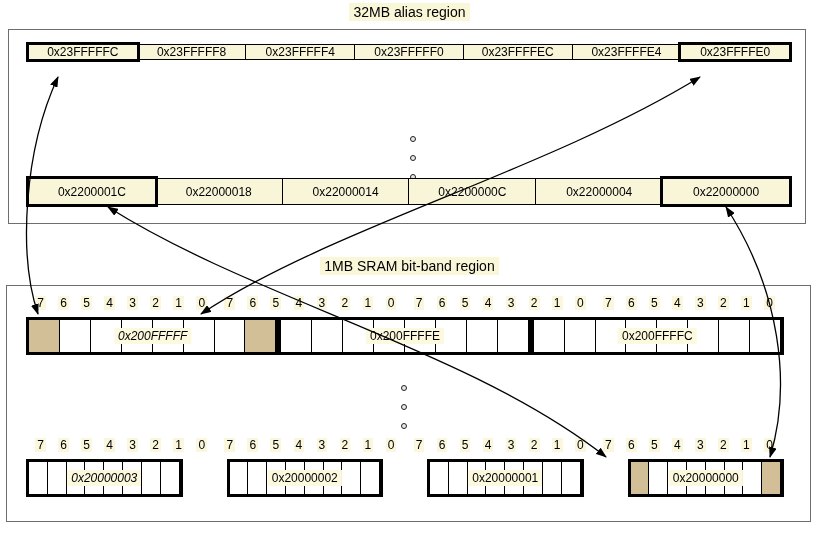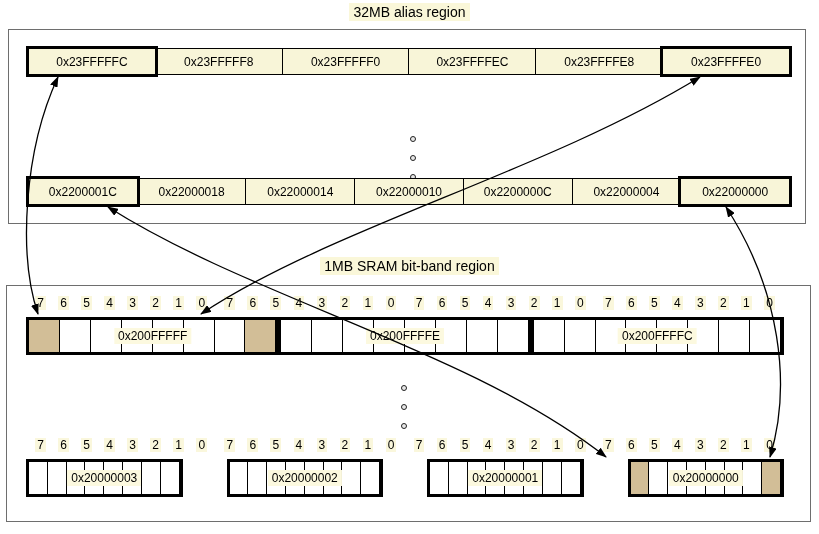--- a/index.html
+++ b/index.html
@@ -6,37 +6,37 @@
   .stage{position:relative;width:819px;height:534px;background:#fff;
          font-family:"Liberation Sans",sans-serif;color:#000;overflow:hidden;}
   .title{position:absolute;left:0;width:100%;text-align:center;font-size:14px;}
   .title1{top:4px;}
   .title2{top:258px;text-align:center;}
   .hl{background:#FAF7D9;padding:1px 4px;}
   .region-box{position:absolute;border:1px solid #6e6e6e;background:#fff;}
   .alias-box{left:8px;top:29px;width:796px;height:193px;}
   .sram-box{left:6px;top:285px;width:803px;height:235px;}
   .addr-row{position:absolute;left:19px;right:15px;height:27px;display:flex;}
-  .addr-row-1{top:18px;}
+  .addr-row-1{top:8px;align-items:center;}
   .addr-row-2{top:148px;}
   .addr-cell{flex:1;background:#F8F5D8;border:1px solid #000;margin-left:-1px;
              display:flex;align-items:center;justify-content:center;font-size:12px;}
   .addr-cell:first-child{margin-left:0;}
   .addr-cell.thick{box-shadow:0 0 0 2px #000;z-index:1;}
   .dots{position:absolute;width:6px;display:flex;flex-direction:column;gap:13px;align-items:center;}
   .dots-alias{left:401px;top:106px;}
   .dots-sram{left:401px;top:385px;}
   .dot{width:4px;height:4px;border:1px solid #222;border-radius:50%;background:#e8e8e8;}
   .bitnum-row,.byte-row{position:absolute;left:26px;width:758px;display:flex;}
   .bitnum-row-1{top:295px;height:16px;}
   .bitnum-row-2{top:437px;height:16px;}
   .byte-row-1{top:317px;height:38px;}
   .byte-row-2{top:459px;height:38px;gap:45px;}
   .byte-group{flex:1;border:3px solid #000;display:flex;position:relative;background:#fff;margin-left:-1px;}
-  .byte-group:first-child{margin-left:0;}
+  .byte-group:first-child{margin-left:0;font-style:italic;}
   .num-group{flex:1;border:3px solid transparent;display:flex;margin-left:-1px;}
   .num-group:first-child{margin-left:0;}
   .bit-cell{flex:1;border-right:1px solid #000;background:#fff;}
   .bit-cell:last-child{border-right:none;}
   .bit-cell.tan{background:#D2BE97;}
   .num-cell{flex:1;display:flex;align-items:center;justify-content:center;font-size:12px;}
   .num-cell span{background:#FAF7DC;padding:0 2px;line-height:14px;}
   .byte-label{position:absolute;left:50%;top:50%;transform:translate(-50%,-50%);
               background:#FCF9DF;font-size:12px;line-height:16px;padding:0 4px;
               white-space:nowrap;z-index:2;}
@@ -48,35 +48,35 @@
 <div class="stage">
 
   <div class="title title1">
     <span class="hl">32MB alias region</span>
   </div>
 
   <div class="region-box alias-box">
     <div class="addr-row addr-row-1" id="alias-row-1">
         <div class="addr-cell thick">0x23FFFFFC</div>
         <div class="addr-cell">0x23FFFFF8</div>
+        <div class="addr-cell">0x23FFFFF4</div>
         <div class="addr-cell">0x23FFFFF0</div>
         <div class="addr-cell">0x23FFFFEC</div>
-        <div class="addr-cell">0x23FFFFE8</div>
+        <div class="addr-cell">0x23FFFFE4</div>
         <div class="addr-cell thick">0x23FFFFE0</div>
       </div>
     <div class="dots dots-alias">
       <div class="dot"></div>
       <div class="dot"></div>
       <div class="dot"></div>
     </div>
     <div class="addr-row addr-row-2" id="alias-row-2">
         <div class="addr-cell thick">0x2200001C</div>
         <div class="addr-cell">0x22000018</div>
         <div class="addr-cell">0x22000014</div>
-        <div class="addr-cell">0x22000010</div>
         <div class="addr-cell">0x2200000C</div>
         <div class="addr-cell">0x22000004</div>
         <div class="addr-cell thick">0x22000000</div>
       </div>
   </div>
 
   <div class="title title2">
     <span class="hl">1MB SRAM bit-band region</span>
   </div>
 

